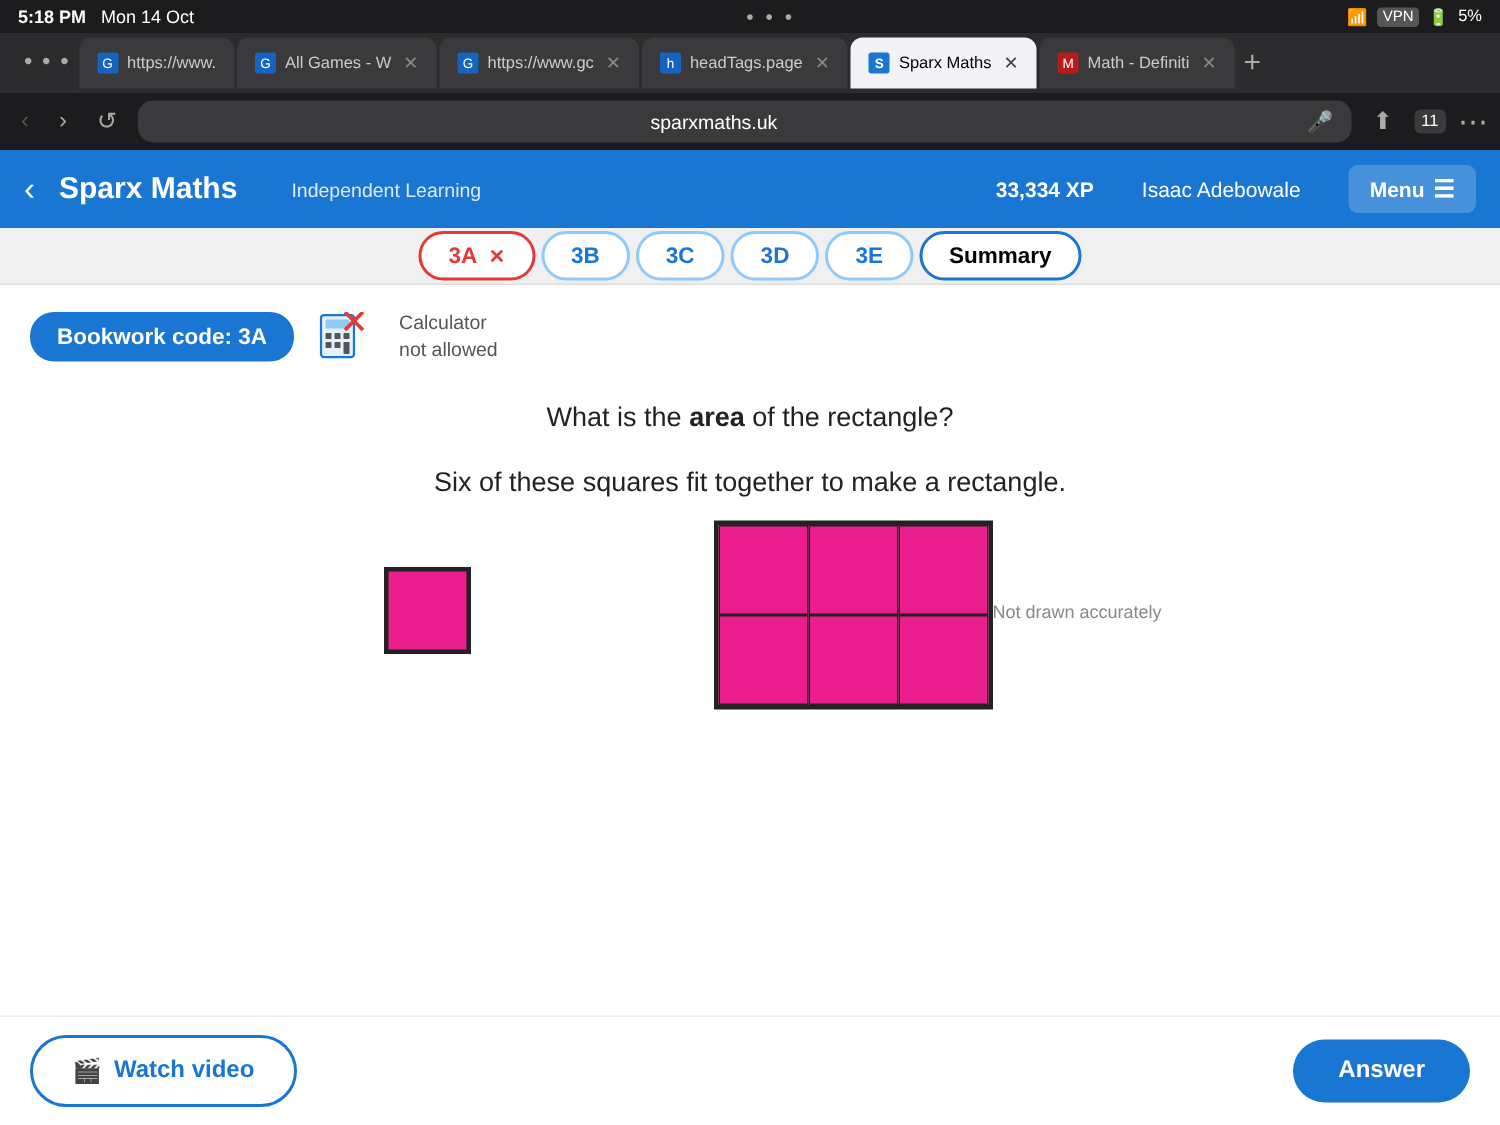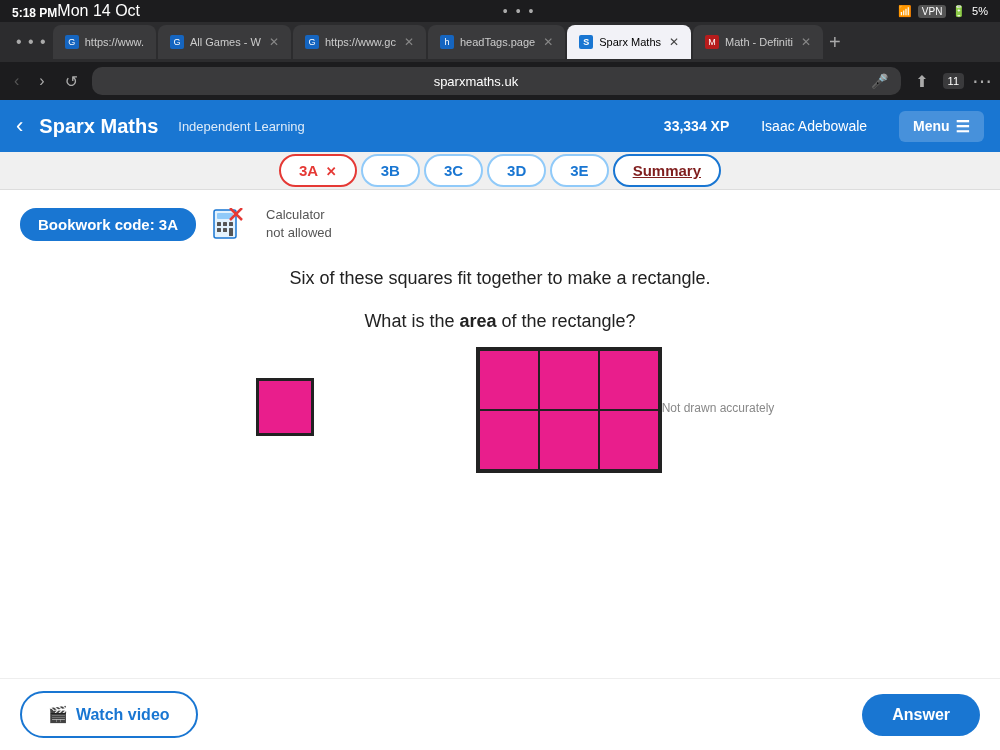--- a/index.html
+++ b/index.html
@@ -27,32 +27,32 @@
     .url-box { flex: 1; background: #3a3a3c; border-radius: 10px; height: 28px; display: flex; align-items: center; padding: 0 12px; gap: 24px; }
     .url-text { color: #fff; font-size: 13px; flex: 1; text-align: center; }
     .share-btn { color: #aaa; font-size: 16px; padding: 4px 6px; }
     .tabs-count { background: #3a3a3c; color: #fff; border-radius: 4px; padding: 2px 5px; font-size: 11px; }
     .more-btn { color: #aaa; font-size: 20px; }
 
     
     .sparx-header { background: #1976d2; height: 52px; display: flex; align-items: center; padding: 0 16px; gap: 16px; }
     .back-btn { color: #fff; font-size: 22px; cursor: pointer; }
     .sparx-logo { color: #fff; font-size: 20px; font-weight: 700; }
-    .sparx-subtitle { color: rgba(255,255,255,0.85); font-size: 13px; margin-left: 4px; }
+    .sparx-subtitle { color: rgba(255,255,255,0.85); font-size: 13px; margin-left: 20px; }
     .header-spacer { flex: 1; }
     .xp-text { color: #fff; font-size: 14px; font-weight: 600; }
     .user-name { color: #fff; font-size: 14px; margin: 0 16px; }
     .menu-btn { background: rgba(255,255,255,0.2); color: #fff; border: none; border-radius: 6px; padding: 6px 14px; font-size: 14px; font-weight: 600; display: flex; align-items: center; gap: 6px; cursor: pointer; }
 
     
     .question-tabs { background: #f0f0f0; border-bottom: 1px solid #ddd; display: flex; align-items: center; justify-content: center; gap: 4px; padding: 2px 0; }
     .q-tab { padding: 6px 18px; border-radius: 20px; font-size: 15px; font-weight: 600; cursor: pointer; border: 2px solid transparent; }
     .q-tab.active-red { background: #fff; border-color: #e53935; color: #e53935; }
     .q-tab.inactive { background: #fff; border-color: #90caf9; color: #1976d2; }
-    .q-tab.summary { background: #fff; border-color: #1976d2; color: #7f1d1d; font-weight: 700; text-decoration: underline; }
+    .q-tab.summary { background: #fff; border-color: #1976d2; color: #000000; font-weight: 700; }
 
     
     .content-area { padding: 16px 20px; background: #fff; }
     .bookwork-row { display: flex; align-items: center; gap: 16px; margin-bottom: 20px; }
     .bookwork-badge { background: #1976d2; color: #fff; padding: 8px 18px; border-radius: 16px; font-size: 15px; font-weight: 600; }
     .calculator-info { display: flex; align-items: center; gap: 22px; }
     .calc-icon { width: 32px; height: 32px; position: relative; }
     .calc-text { font-size: 13px; color: #555; line-height: 1.4; }
 
     .question-text { text-align: center; font-size: 18px; color: #222; line-height: 1.8; margin-bottom: 10px; }
@@ -73,23 +73,23 @@
     .favicon-blue { background: #1565c0; color: white; font-size: 9px; border-radius: 2px; width: 14px; height: 14px; display:flex;align-items:center;justify-content:center; }
     .favicon-sparx { background: #1976d2; color: white; font-size: 9px; border-radius: 2px; width: 14px; height: 14px; display:flex;align-items:center;justify-content:center; font-weight:700; }
     .favicon-math { background: #b71c1c; color: white; font-size: 9px; border-radius: 2px; width: 14px; height: 14px; display:flex;align-items:center;justify-content:center; }
   </style>
 </head>
 <body>
 
 <div class="browser-chrome">
 
   <div class="status-bar">
-    <div style="display:flex;align-items:flex-end;">
+    <div style="display:flex;gap:10px;align-items:center;">
       <span style="color:#fff;font-size:12px;font-weight:600;">5:18 PM</span>
-      <span style="color:#fff;font-size:16px;">Mon 14 Oct</span>
+      <span style="color:#fff;font-size:12px;">Mon 14 Oct</span>
     </div>
     <div style="color:#aaa;letter-spacing:2px;font-size:14px;">• • •</div>
     <div class="status-icons">
       <span>📶</span>
       <span style="background:#555;border-radius:3px;padding:1px 4px;font-size:10px;color:#fff;">VPN</span>
       <span>🔋</span>
       <span style="color:#fff;font-size:11px;">5%</span>
     </div>
   </div>
 
@@ -202,24 +202,24 @@
           <line x1="30" y1="0" x2="18" y2="12" stroke="#e53935" stroke-width="2.5"></line>
         </svg>
       </div>
       <div class="calc-text">
         <div>Calculator</div>
         <div>not allowed</div>
       </div>
     </div>
   </div>
 
-  <div class="question-text">Six of these squares fit together to make a rectangle.</div>
   <div class="question-text">
     <span>What is the</span> <strong>area</strong> <span>of the rectangle?</span>
   </div>
+  <div class="question-text">Six of these squares fit together to make a rectangle.</div>
 
   <div class="diagram-area">
     <div style="display:flex;flex-direction:row;align-items:center;">
 
       <div style="width:250px;display:flex;justify-content:flex-start;padding-left:30px;margin-bottom:6px;">
         <div class="single-square" style="margin:0;"></div>
       </div>
 
       <div class="rect-grid">
         <div class="grid-cell"></div>

